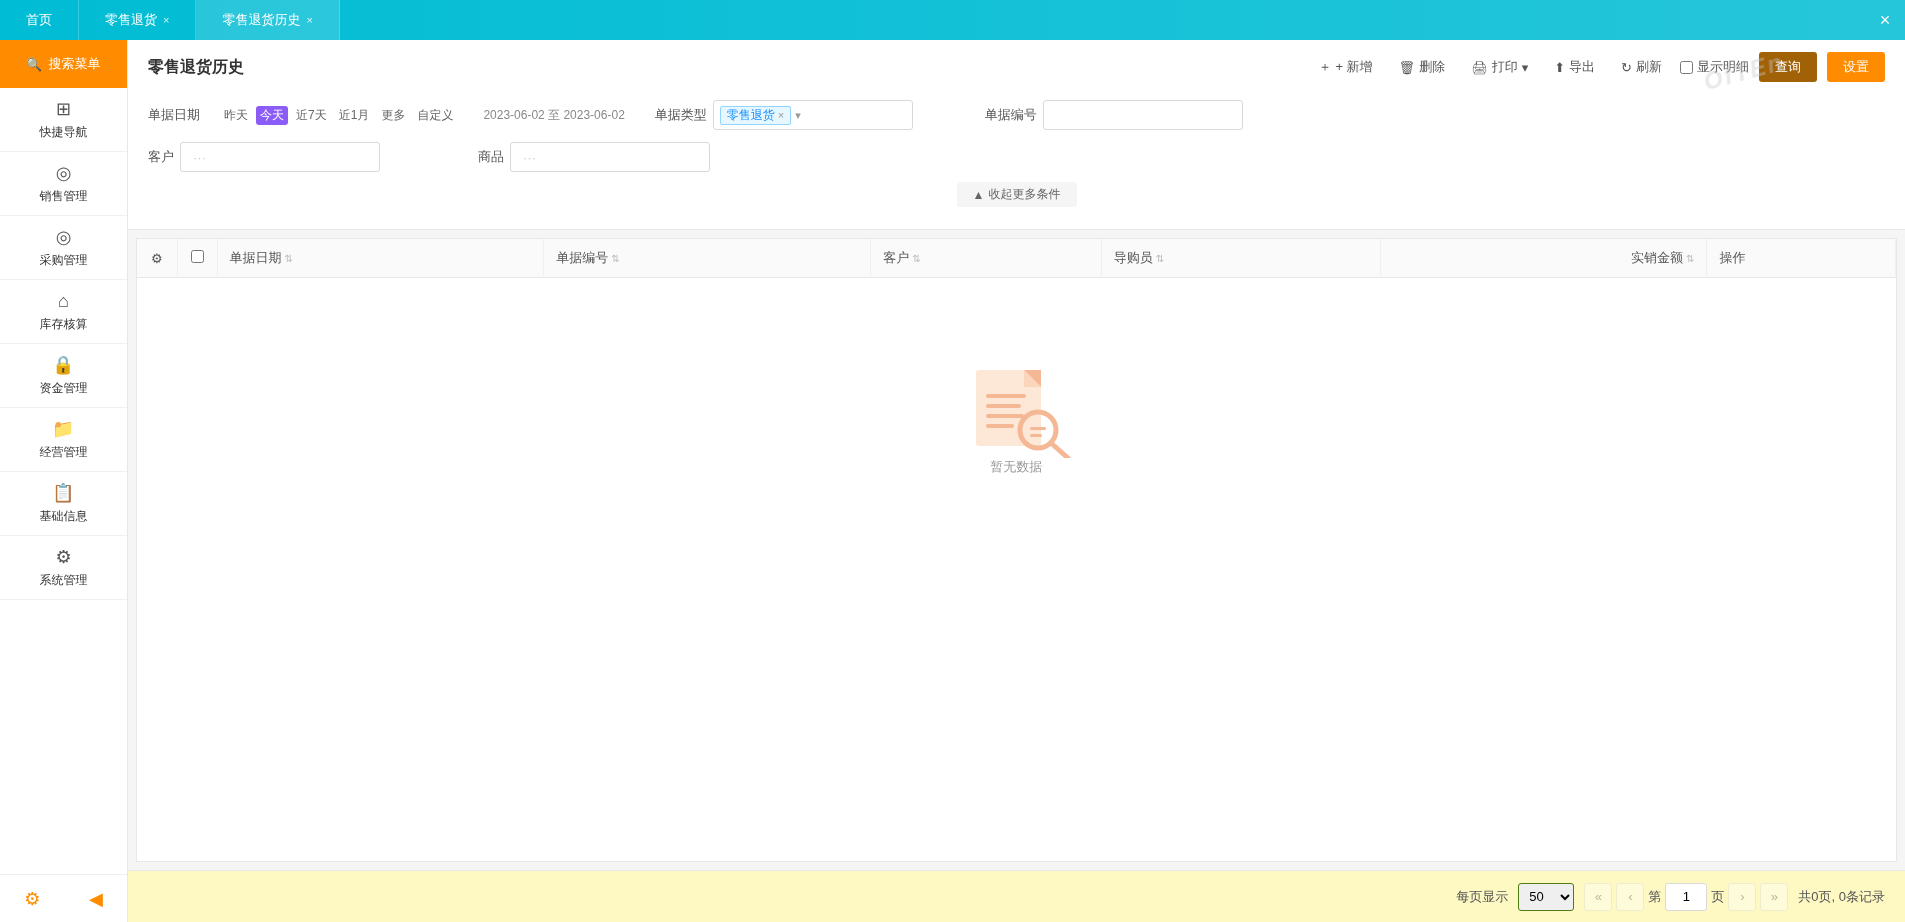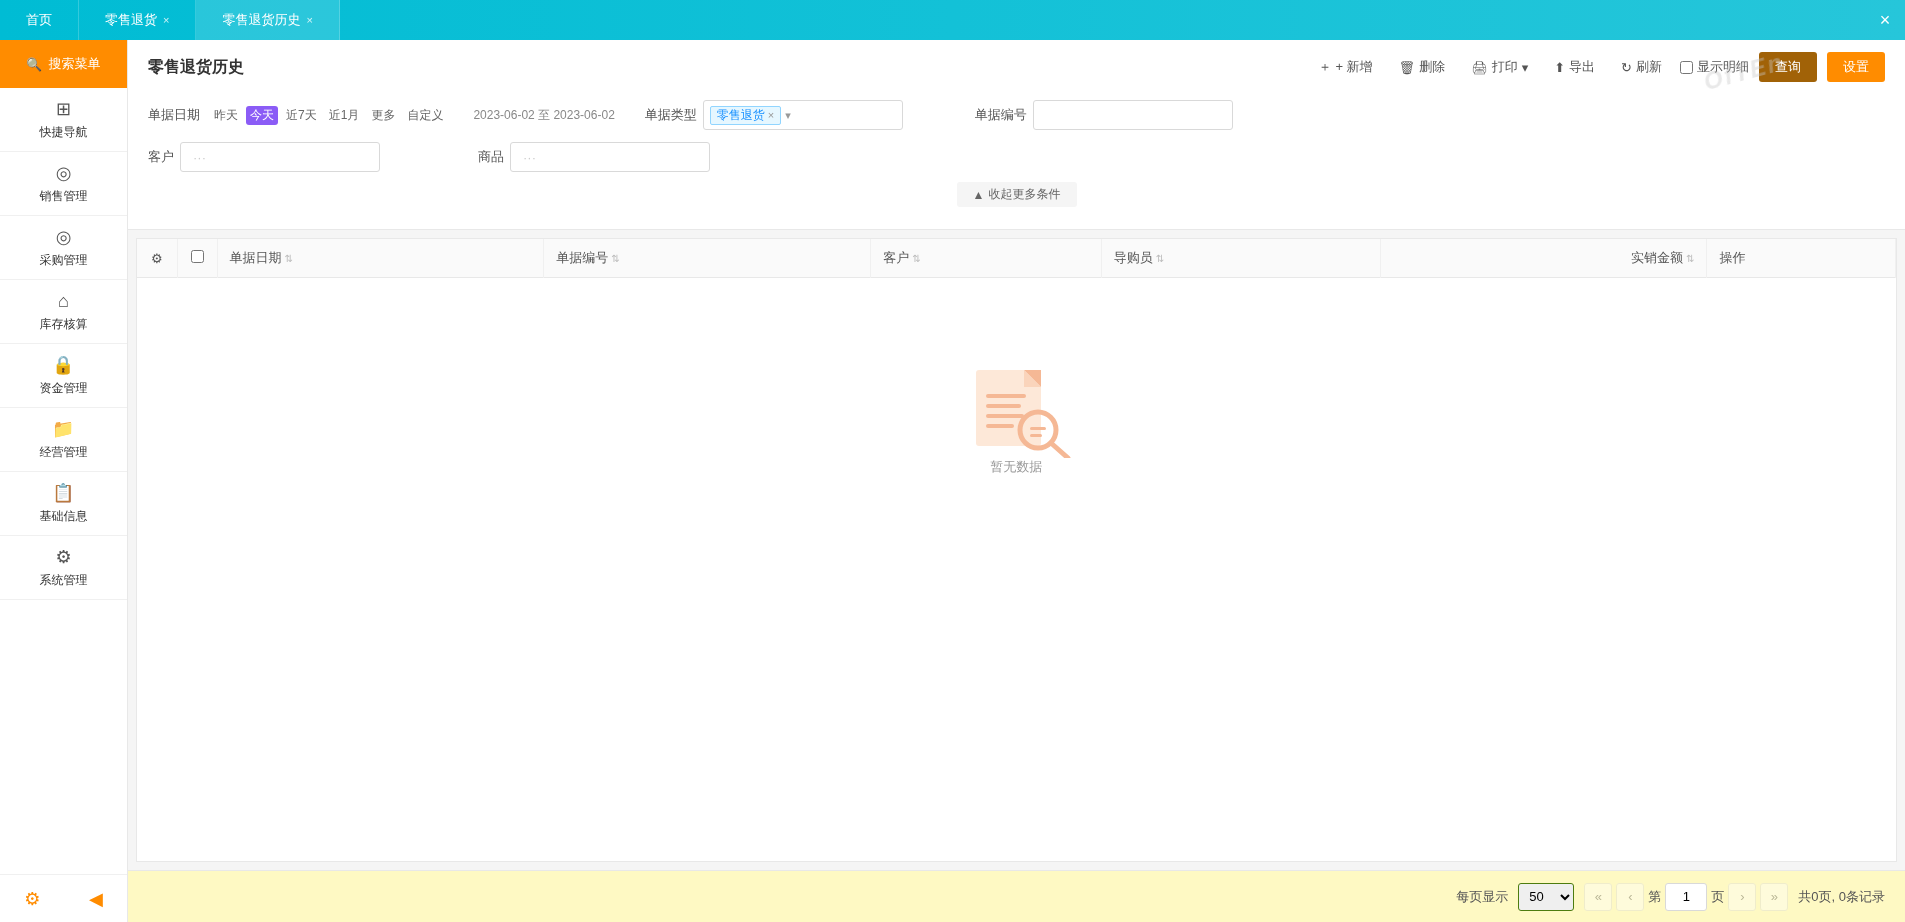--- a/index.html
+++ b/index.html
@@ -206,21 +206,21 @@
     .filter-label {
       font-size: 13px;
       color: #555;
       white-space: nowrap;
       flex-shrink: 0;
     }
     .date-shortcuts {
       display: flex;
       align-items: center;
       gap: 4px;
-      margin-left: 4px;
+      margin-left: 14px;
     }
     .date-shortcut {
       font-size: 12px;
       color: #666;
       cursor: pointer;
       padding: 1px 4px;
     }
     .date-shortcut.active {
       background: #8b5cf6;
       color: #fff;

